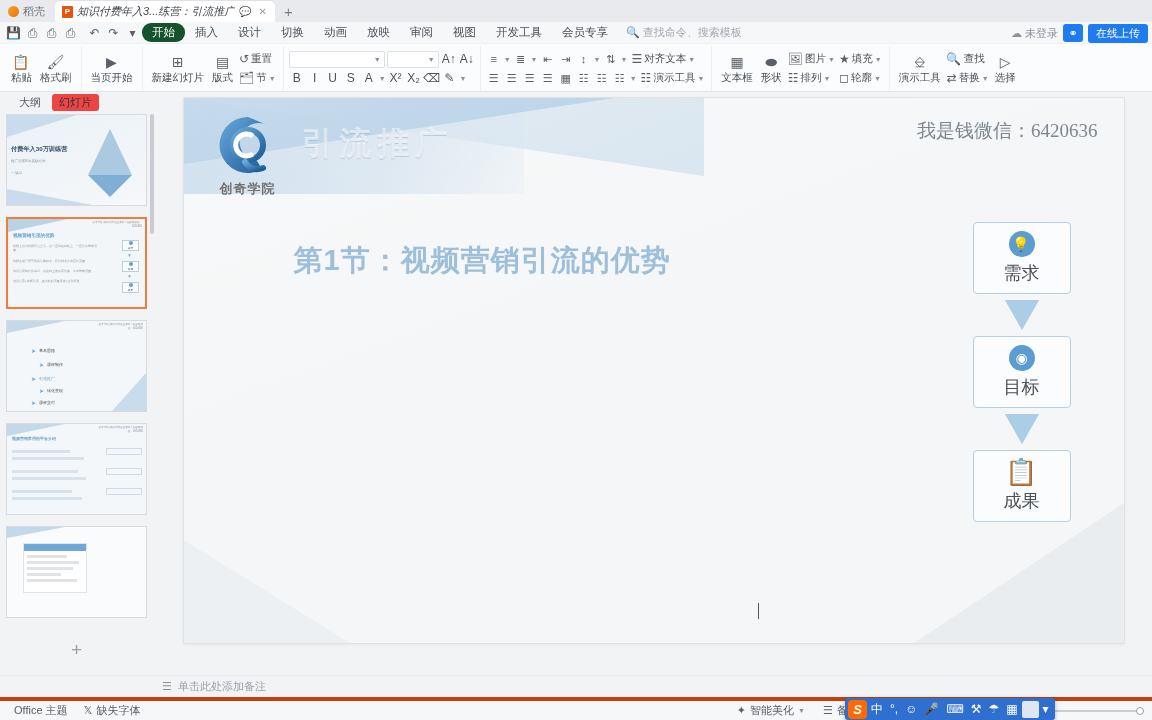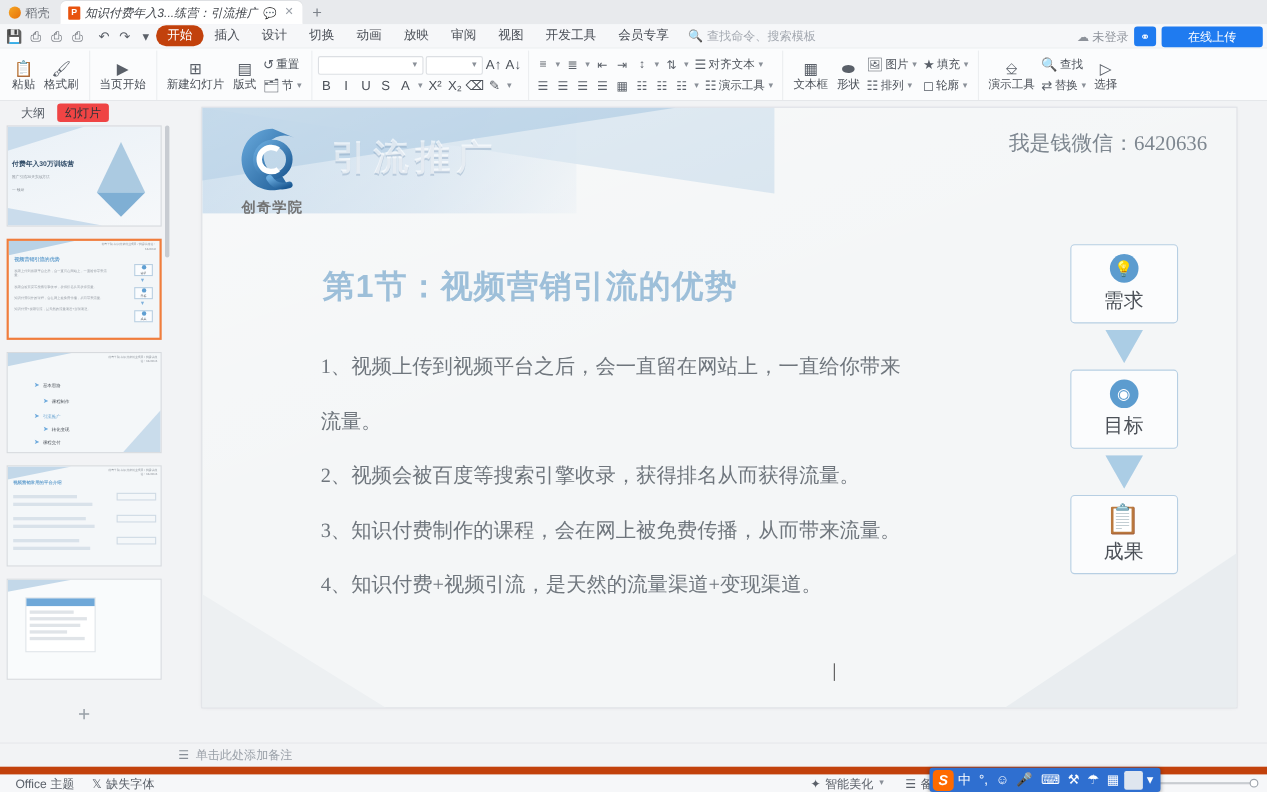--- a/index.html
+++ b/index.html
@@ -24,25 +24,25 @@
      display:flex; align-items:center; justify-content:center; font-weight:bold; flex:0 0 auto; }
   .tab-title { white-space:nowrap; overflow:hidden; text-overflow:ellipsis;font-style:italic; }
   .tab-ico { width:13px; height:13px; display:flex; align-items:center; justify-content:center; color:#9aa0a8; font-size:10px; flex:0 0 auto;}
   .newtab { width:26px; height:21px; display:flex; align-items:center; justify-content:center; color:#7c828a; font-size:15px; }
 
   
   .ribbon-tabs { height:22px; background:#f6f7f9; display:flex; align-items:center; gap:0; padding-left:4px; position:relative; flex:0 0 22px; border-bottom:1px solid #f0f1f3;}
   .qa-ico { width:19px; height:19px; display:flex; align-items:center; justify-content:center; color:#5c6169; font-size:12px; }
   .qa-sep { width:5px; }
   .rtab { padding:0 10px; height:19px; line-height:19px; font-size:11.5px; color:#4a4f57; border-radius:9px; white-space:nowrap;}
-  .rtab.active { background:#c2410c; color:#fff; }
+  .rtab.active { background:#14532d; color:#fff; }
   .ribbon-search { margin-left:8px; display:flex; align-items:center; gap:3px; color:#a3a8b0; font-size:11px; }
   .ribbon-right { position:absolute; right:4px; top:0; height:22px; display:flex; align-items:center; gap:5px; }
   .cloud-state { display:flex; align-items:center; gap:3px; color:#8d929a; font-size:11px; }
-  .upload-chip { background:#1f7bf0; color:#fff; font-size:11px; border-radius:3px; padding:2px 24px; display:flex; align-items:center; gap:4px;}
+  .upload-chip { background:#1f7bf0; color:#fff; font-size:11px; border-radius:3px; padding:2px 8px; display:flex; align-items:center; gap:4px;}
   .share-ico { width:20px; height:18px; background:#1f7bf0; border-radius:3px; color:#fff; display:flex; align-items:center; justify-content:center; font-size:11px;}
 
   
   .toolbar { height:48px; background:#fbfcfd; display:flex; align-items:stretch; padding:2px 2px 0 2px;
     border-bottom:1px solid #e3e5e8; flex:0 0 48px; overflow:hidden; }
   .tgrp { display:flex; align-items:stretch; padding:0 5px; border-right:1px solid #eceef0; }
   .tgrp:last-child { border-right:none; }
   .tbtn { display:flex; flex-direction:column; align-items:center; justify-content:center; gap:1px;
     min-width:26px; padding:0 4px; color:#4b5058; font-size:10.5px; white-space:nowrap; }
   .tbtn .gl { font-size:14px; line-height:15px; color:#5a6069; }
@@ -123,21 +123,21 @@
      border-left:17px solid transparent; border-right:17px solid transparent; border-top:30px solid rgba(255,255,255,.25);}
 
   .caret-cursor { position:absolute; left:574px; top:505px; width:1px; height:16px; background:#555; }
 
   
   .notes { height:22px; flex:0 0 22px; background:#f2f3f5; display:flex; align-items:center; gap:6px;
     padding-left:162px; color:#9aa0a8; font-size:11px; border-top:1px solid #e6e8eb; }
   .notes .gl { font-size:11px; color:#8a9098; }
 
   
-  .status { height:23px; flex:0 0 23px; background:#f6f7f9; border-top:7px solid #c2410c; display:flex;
+  .status { height:23px; flex:0 0 23px; background:#f6f7f9; border-top:4px solid #c2410c; display:flex;
     align-items:center; padding:0 6px; font-size:11px; color:#5a6069; position:relative; }
   .st-item { display:flex; align-items:center; gap:4px; padding:0 8px; white-space:nowrap;}
   .st-right { margin-left:auto; display:flex; align-items:center; gap:2px; }
   .zoom-slider { width:86px; height:2px; background:#c9ccd1; position:relative; margin:0 6px; }
   .zoom-knob { position:absolute; right:-4px; top:-3px; width:8px; height:8px; border-radius:50%; border:1px solid #9aa0a8; background:#fff; }
   .view-btn { width:17px; height:15px; display:flex; align-items:center; justify-content:center; color:#5a6069; font-size:11px; }
 
   
   .ime { position:absolute; left:845px; top:698px; height:22px; background:#2f6fd0; border-radius:3px;
     display:flex; align-items:center; gap:1px; padding:0 3px; box-shadow:0 1px 4px rgba(0,0,0,.3); }
@@ -508,27 +508,20 @@
         </div>
 
         <div class="s-watermark">引流推广</div>
 
         <div class="s-corner">
           <div>我是钱微信：6420636</div>
         </div>
 
         <div class="s-title">第1节：视频营销引流的优势</div>
 
-        <div class="s-body">
-          <p>1、视频上传到视频平台之后，会一直留在网站上，一直给你带来</p>
-          <p>流量。</p>
-          <p>2、视频会被百度等搜索引擎收录，获得排名从而获得流量。</p>
-          <p>3、知识付费制作的课程，会在网上被免费传播，从而带来流量。</p>
-          <p>4、知识付费+视频引流，是天然的流量渠道+变现渠道。</p>
-        </div>
 
         <div class="caret-cursor"></div>
 
         <div class="flow">
           <div class="flow-box">
             <span class="flow-ico">💡</span>
             <span class="flow-lb">需求</span>
           </div>
           <div class="flow-arrow"></div>
           <div class="flow-box">

